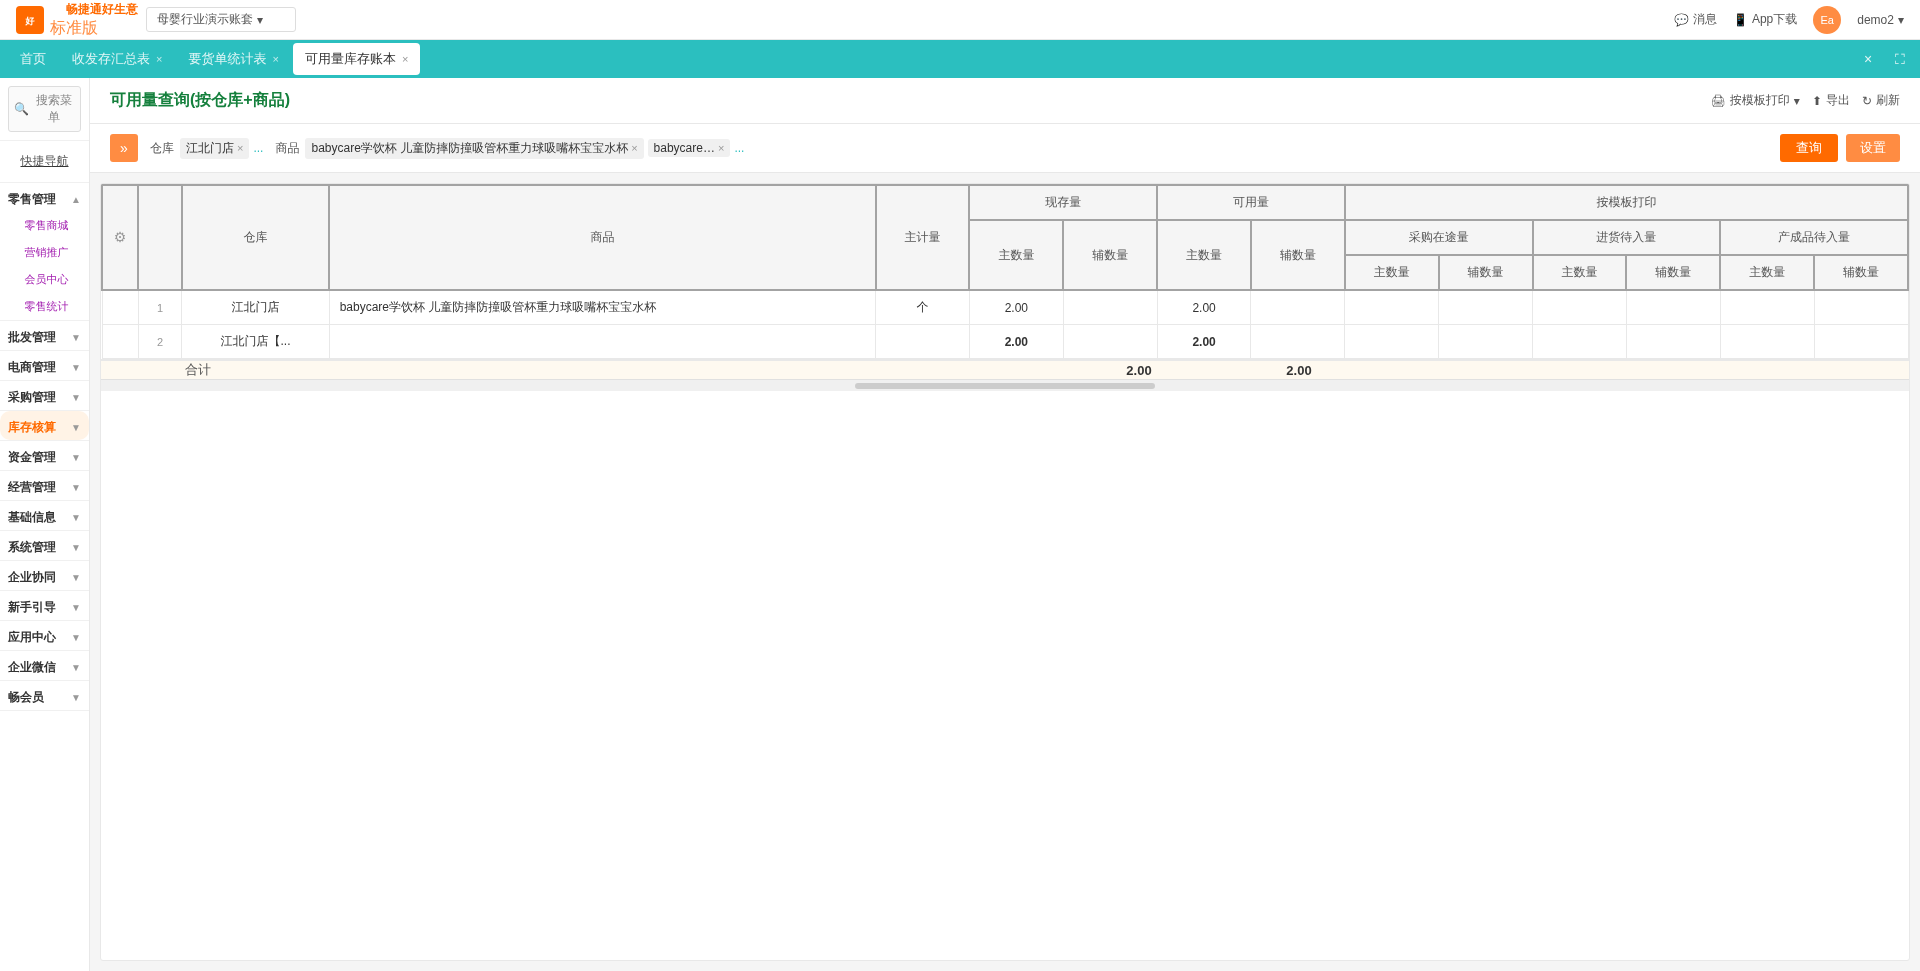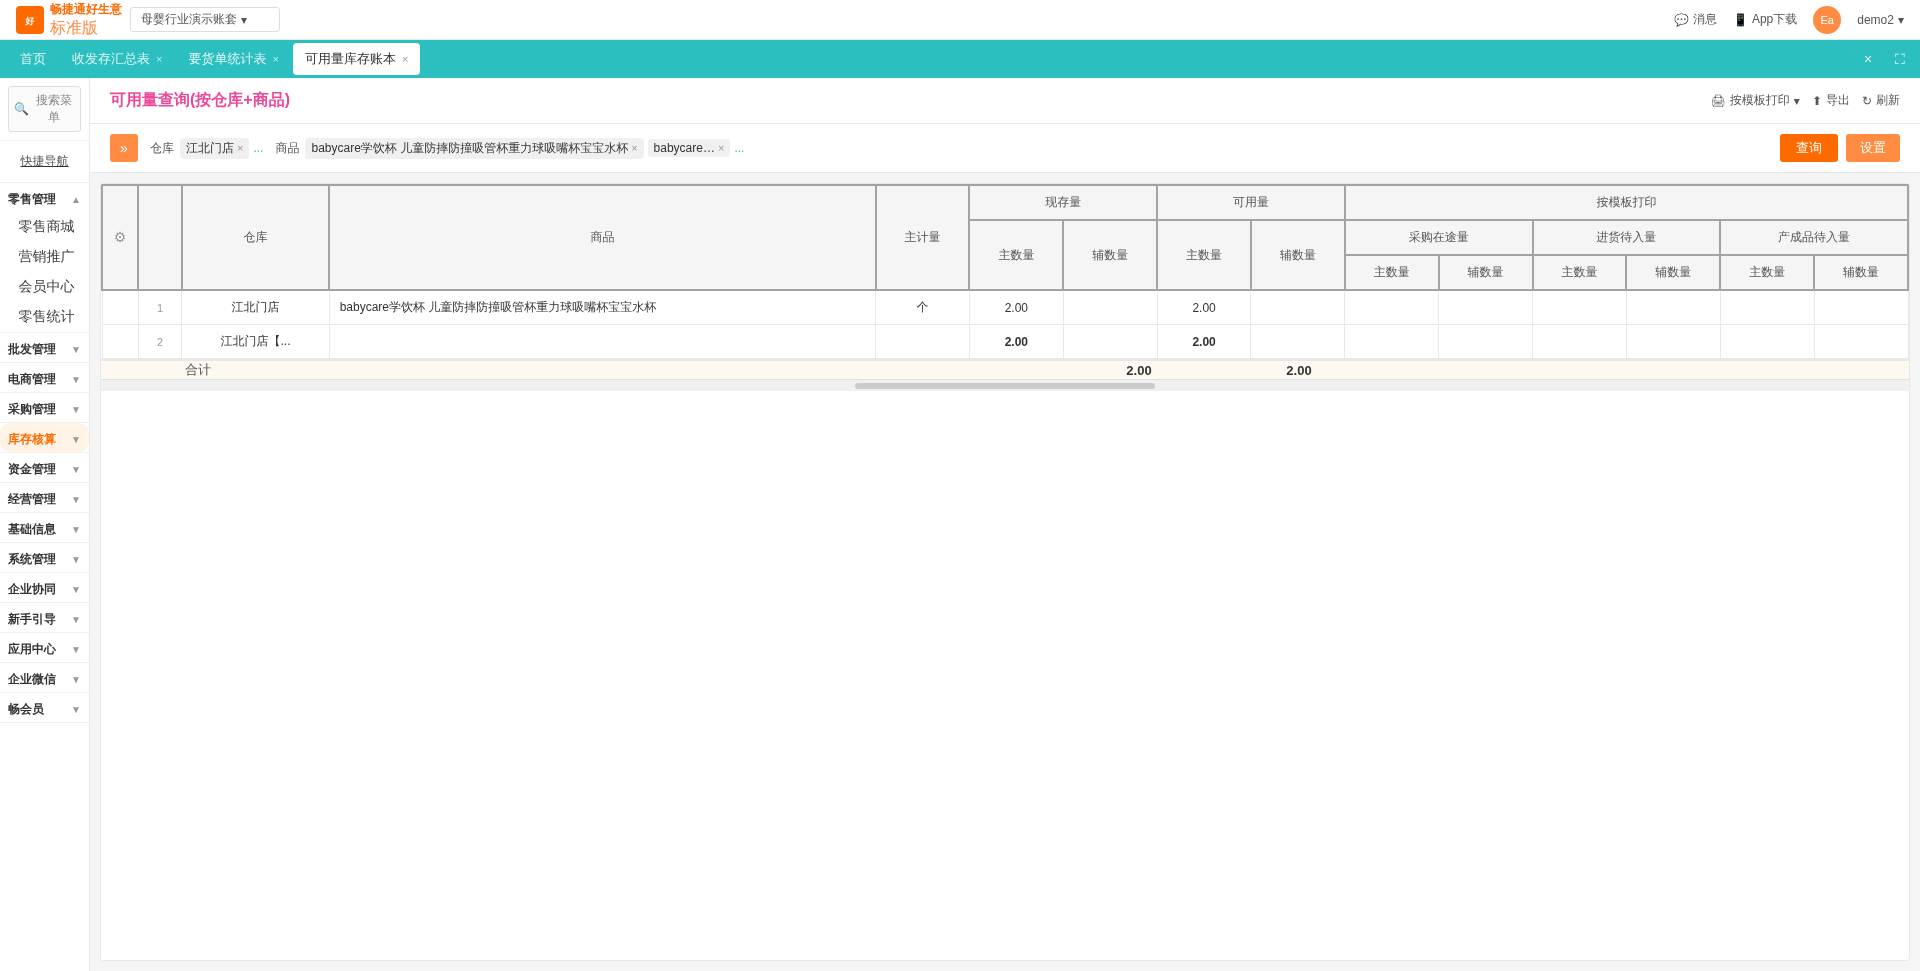--- a/index.html
+++ b/index.html
@@ -29,26 +29,26 @@
 
     
     .sidebar { width: 90px; background: #fff; border-right: 1px solid #e8e8e8; display: flex; flex-direction: column; overflow-y: auto; flex-shrink: 0; }
     .sidebar-search { padding: 8px; border-bottom: 1px solid #f0f0f0; }
     .sidebar-search-btn { width: 100%; padding: 5px; border: 1px solid #ddd; border-radius: 3px; background: #fafafa; font-size: 12px; color: #888; cursor: pointer; text-align: center; display: flex; align-items: center; justify-content: center; gap: 4px; }
     .sidebar-nav { padding: 4px 0; border-bottom: 1px solid #f0f0f0; text-decoration: underline; }
     .sidebar-nav-item { padding: 8px 8px; font-size: 12px; color: #555; cursor: pointer; text-align: center; display: flex; align-items: center; justify-content: center; gap: 4px; }
     .sidebar-section { border-bottom: 1px solid #f0f0f0; }
     .sidebar-section-header { padding: 8px 8px 4px; font-size: 12px; color: #333; font-weight: bold; display: flex; align-items: center; justify-content: space-between; cursor: pointer; }
     .sidebar-section-header .arrow { font-size: 10px; color: #999; }
-    .sidebar-item { padding: 6px 8px 6px 12px; font-size: 14px; color: #404040; cursor: pointer; white-space: nowrap; text-align: center; }
+    .sidebar-item { padding: 6px 8px 6px 12px; font-size: 11px; color: #a21caf; cursor: pointer; white-space: nowrap; text-align: center; }
 
     
     .content-area { flex: 1; overflow: auto; display: flex; flex-direction: column; }
     .page-header { padding: 12px 20px; background: #fff; border-bottom: 1px solid #e8e8e8; display: flex; align-items: center; justify-content: space-between; flex-shrink: 0; }
-    .page-title { font-size: 16px; color: #ec4899; font-weight: bold; }
+    .page-title { font-size: 16px; color: #15803d; font-weight: bold; }
     .page-header-actions { display: flex; align-items: center; gap: 12px; }
     .header-action-btn { display: flex; align-items: center; gap: 4px; font-size: 12px; color: #555; cursor: pointer; }
 
     
     .filter-bar { background: #fff; padding: 10px 20px; border-bottom: 1px solid #e8e8e8; display: flex; align-items: center; gap: 12px; flex-shrink: 0; }
     .filter-expand-btn { width: 28px; height: 28px; background: #ff8c42; border-radius: 3px; display: flex; align-items: center; justify-content: center; color: white; font-size: 14px; cursor: pointer; }
     .filter-item { display: flex; align-items: center; gap: 6px; }
     .filter-label { font-size: 12px; color: #555; white-space: nowrap; }
     .filter-tags { display: flex; align-items: center; gap: 4px; flex-wrap: wrap; }
     .filter-tag { display: flex; align-items: center; gap: 3px; padding: 2px 6px; background: #f0f0f0; border-radius: 3px; font-size: 12px; color: #333; }
@@ -82,21 +82,21 @@
 <div class="top-bar">
   <div class="top-bar-left">
     <div class="logo-area">
       <div class="logo-icon">
         <svg width="20" height="20" viewBox="0 0 20 20">
             <circle cx="10" cy="10" r="9" fill="#ff6a00"></circle>
             <text x="10" y="14" text-anchor="middle" fill="white" font-size="9" font-weight="bold">好</text>
           </svg>
       </div>
       <div>
-        <div style="font-size:12px;color:#ff6a00;font-weight:bold;">畅捷通好生意</div>
+        <div style="font-size:12px;color:#ff6a00;font-weight:bold;margin-left:16px;">畅捷通好生意</div>
         <div style="font-size:16px;color:#ff8c42;">标准版</div>
       </div>
     </div>
     <div class="industry-select">
       <span>母婴行业演示账套</span>
       <span>▾</span>
     </div>
   </div>
   <div class="top-bar-right">
     <div class="top-bar-action">

